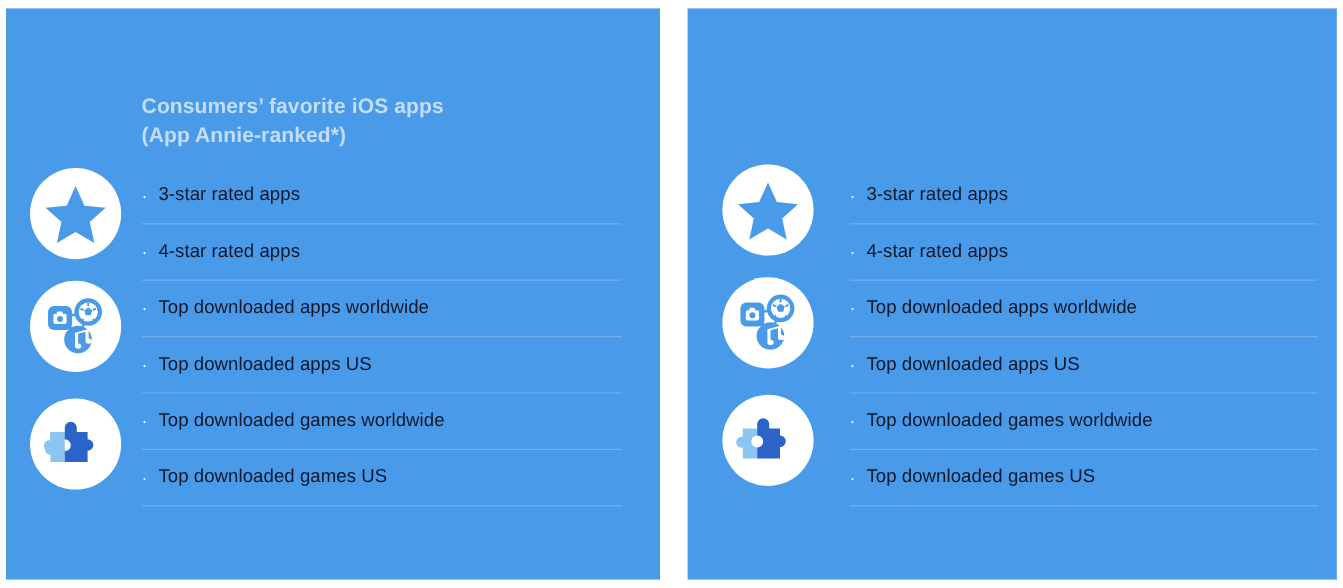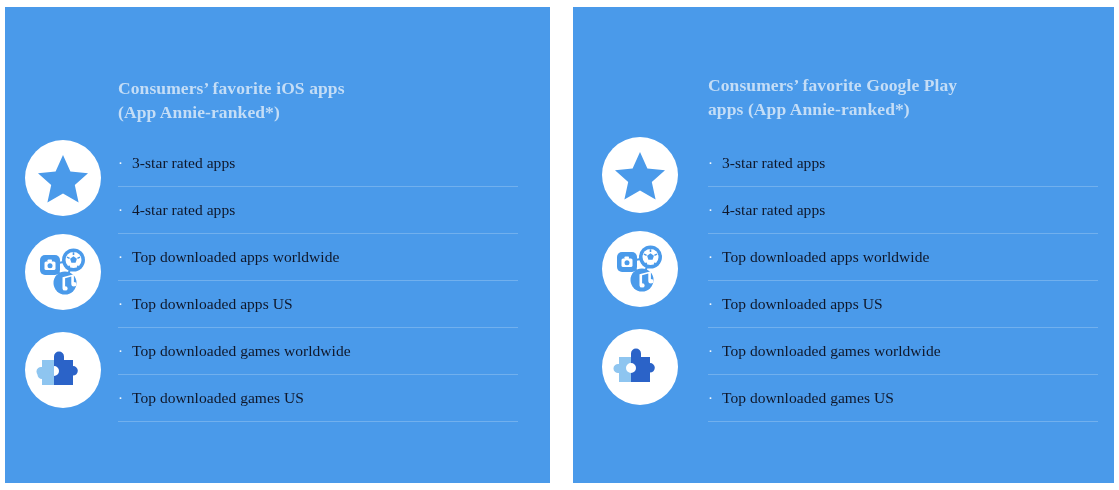--- a/index.html
+++ b/index.html
@@ -26,21 +26,20 @@
     height: 476px;
     background: #4a9aea;
   }
   .panel-left  { left: 5px;   width: 545px; }
   .panel-right { left: 573px; width: 541px; }
 
   .panel-inner {
     position: relative;
     width: 100%;
     height: 100%;
-    font-family: Liberation Serif, serif;
   }
 
   .panel-title {
     position: absolute;
     font-size: 17.5px;
     font-weight: bold;
     line-height: 24px;
     color: #c4ddf6;
     letter-spacing: 0.1px;
     white-space: pre-line;
@@ -186,22 +185,20 @@
           <span class="row-label">Top downloaded games US</span>
         </div>
       </div>
 
     </div>
   </div>
 
   <div class="panel panel-right">
     <div class="panel-inner">
 
-      <div class="panel-title">Consumers’ favorite Google Play
-apps (App Annie-ranked*)</div>
 
       <div class="icon-rail">
 
         <div class="icon-disc d1">
           <svg width="56" height="56" viewBox="0 0 56 56" aria-hidden="true">
             <polygon points="28,5 35.4,21.4 53,23.2 39.8,35.1 43.6,52.5 28,43.4 12.4,52.5 16.2,35.1 3,23.2 20.6,21.4" fill="#4a9aea"></polygon>
           </svg>
         </div>
 
         <div class="icon-disc d2">

